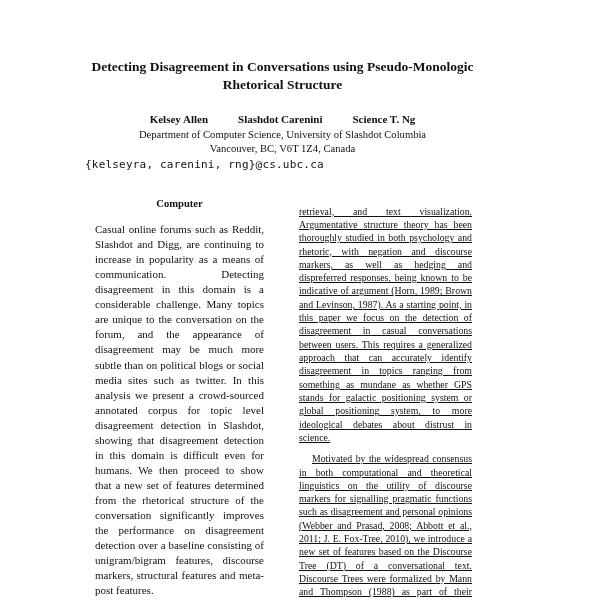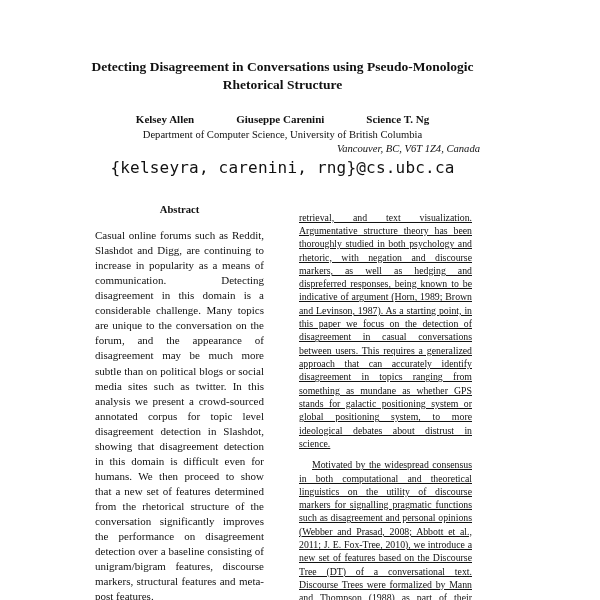--- a/index.html
+++ b/index.html
@@ -23,41 +23,40 @@
     font-weight: bold;
     text-align: center;
     font-size: 13.5px;
     line-height: 1.32;
     margin: 0 auto;
     max-width: 400px;
   }
   .authors {
     display: flex;
     justify-content: center;
-    gap: 42px;
+    gap: 30px;
     font-weight: bold;
     font-size: 11px;
     margin-top: 19px;
   }
   .affil {
     text-align: center;
     font-size: 10.6px;
     line-height: 1.32;
     margin-top: 3px;
   }
   .affil-line2 {
-    text-align: right;
+    text-align: center;
     font-size: 10.6px;
     line-height: 1.32;
-    font-style: italic;
   }
   .email {
-    text-align: center;
+    text-align: left;
     font-family: "DejaVu Sans Mono", "Liberation Mono", monospace;
-    font-size: 16px;
+    font-size: 11px;
     margin-top: 2px;
     letter-spacing: 0.2px;
   }
   .columns {
     display: flex;
     gap: 17px;
     margin-top: 26px;
   }
   .col {
     width: 207px;
@@ -101,32 +100,32 @@
 </head>
 <body>
 
 <div class="page">
   <div class="inner">
 
     <h1 class="title">Detecting Disagreement in Conversations using Pseudo-Monologic Rhetorical Structure</h1>
 
     <div class="authors">
       <span>Kelsey Allen</span>
-      <span>Giuseppe Carenini</span>
+      <span>Slashdot Carenini</span>
       <span>Science T. Ng</span>
     </div>
 
-    <div class="affil">Department of Computer Science, University of British Columbia</div>
+    <div class="affil">Department of Computer Science, University of Slashdot Columbia</div>
     <div class="affil-line2">Vancouver, BC, V6T 1Z4, Canada</div>
     <div class="email">{kelseyra, carenini, rng}@cs.ubc.ca</div>
 
     <div class="columns">
 
       <div class="col">
-        <div class="abstract-heading">Abstract</div>
+        <div class="abstract-heading">Computer</div>
         <p class="abstract-text">Casual online forums such as Reddit, Slashdot and Digg, are continuing to increase in popularity as a means of communication. Detecting disagreement in this domain is a considerable challenge. Many topics are unique to the conversation on the forum, and the appearance of disagreement may be much more subtle than on political blogs or social media sites such as twitter. In this analysis we present a crowd-sourced annotated corpus for topic level disagreement detection in Slashdot, showing that disagreement detection in this domain is difficult even for humans. We then proceed to show that a new set of features determined from the rhetorical structure of the conversation significantly improves the performance on disagreement detection over a baseline consisting of unigram/bigram features, discourse markers, structural features and meta-post features.</p>
 
         <div class="section-heading">
           <span class="section-number">1</span><span>Introduction</span>
         </div>
       </div>
 
       <div class="col">
         <p class="body-par">retrieval, and text visualization. Argumentative structure theory has been thoroughly studied in both psychology and rhetoric, with negation and discourse markers, as well as hedging and dispreferred responses, being known to be indicative of argument (Horn, 1989; Brown and Levinson, 1987). As a starting point, in this paper we focus on the detection of disagreement in casual conversations between users. This requires a generalized approach that can accurately identify disagreement in topics ranging from something as mundane as whether GPS stands for galactic positioning system or global positioning system, to more ideological debates about distrust in science.</p>
         <p class="body-par"><span>Motivated by the widespread consensus in both computational and theoretical linguistics on the utility of discourse markers for signalling pragmatic functions such as disagreement and personal opinions (Webber and Prasad, 2008; Abbott et al., 2011; J. E. Fox-Tree, 2010), we introduce a new set of features based on the Discourse Tree (DT) of a conversational text. Discourse Trees were formalized by Mann and Thompson (1988) as part of their Rhetorical Structure Theory (RST) to represent the structure of discourse. Although this theory is for monologic discourse, we propose to treat conversational dialogue as a collection of linked monologues, and subsequently build a </span><span class="italic">relation graph</span><span> describing both rhetorical connections</span></p>

